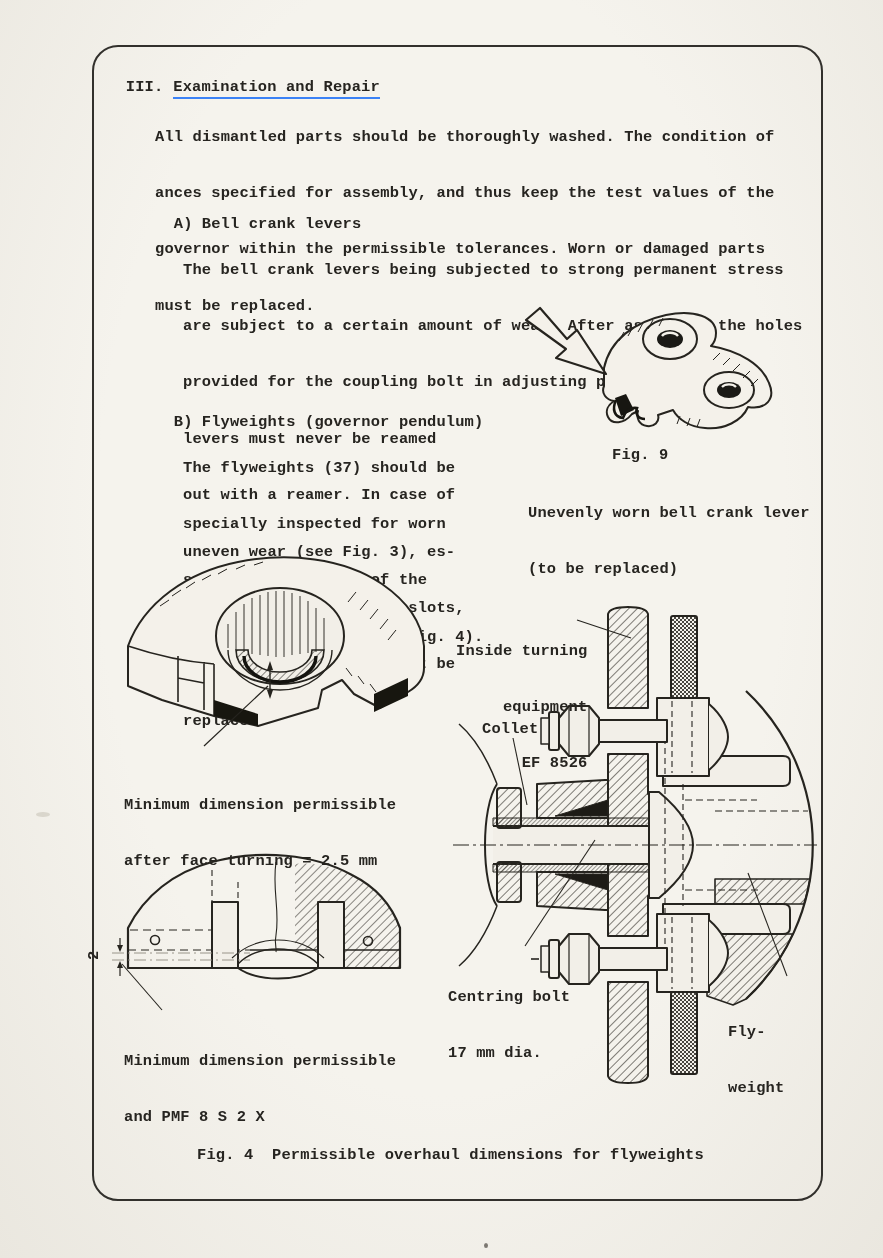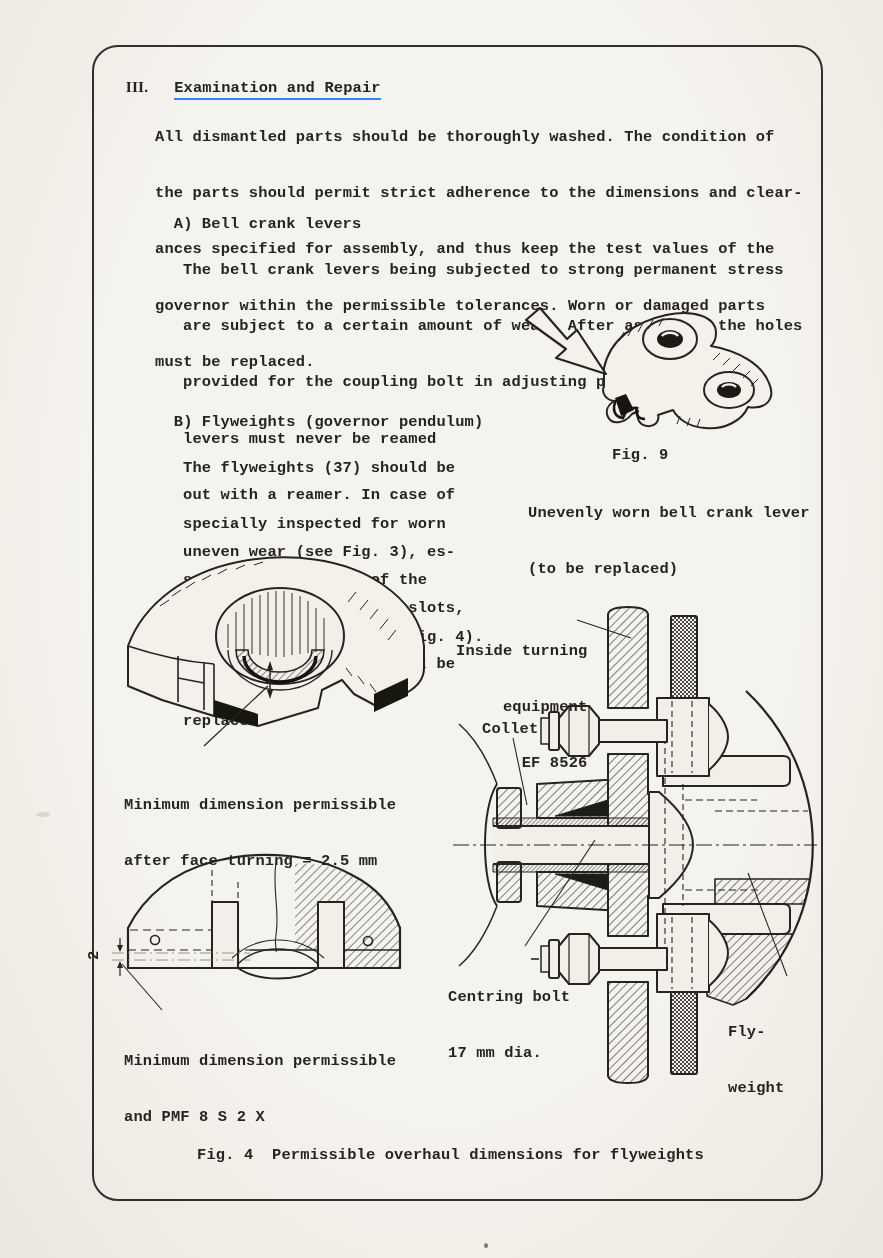--- a/index.html
+++ b/index.html
@@ -17,39 +17,38 @@
     border:2.5px solid #32302c;border-radius:26px;
     background:transparent;
   }
   .txt{
     position:absolute;color:#262420;font-weight:700;
     font-size:15.4px;line-height:18.8px;letter-spacing:0.15px;
     white-space:pre;
   }
   .line{height:18.8px;font-family:Liberation Mono, monospace;}
   .u{border-bottom:2px solid #3b82f6;padding-bottom:1px;}
-  .hnum{margin-right:26px;font-family:Liberation Serif, serif;}
+  .hnum{margin-right:10px;}
   .slabel{display:inline-block;width:28px;}
   svg{position:absolute;overflow:visible;}
   .rot90{transform:rotate(-90deg);transform-origin:center;}
   .artifact{position:absolute;border-radius:50%;}
 </style>
 </head>
 <body>
 
 <div class="paper"></div>
 <div class="frame"></div>
 
 <div class="txt" style="left:107px;top:59px;">
   <span class="hnum">III.</span><span class="u">Examination and Repair</span>
 </div>
 
 <div class="txt" style="left:155px;top:90px;">
   <div class="line">All dismantled parts should be thoroughly washed. The condition of</div>
-  <div class="line">the parts should permit strict adherence to the dimensions and clear-</div>
   <div class="line">ances specified for assembly, and thus keep the test values of the</div>
   <div class="line">governor within the permissible tolerances. Worn or damaged parts</div>
   <div class="line">must be replaced.</div>
 </div>
 
 <div class="txt" style="left:155px;top:196px;">
   <span class="slabel">A)</span><span>Bell crank levers</span>
 </div>
 <div class="txt" style="left:183px;top:223px;">
   <div class="line">The bell crank levers being subjected to strong permanent stress</div>

